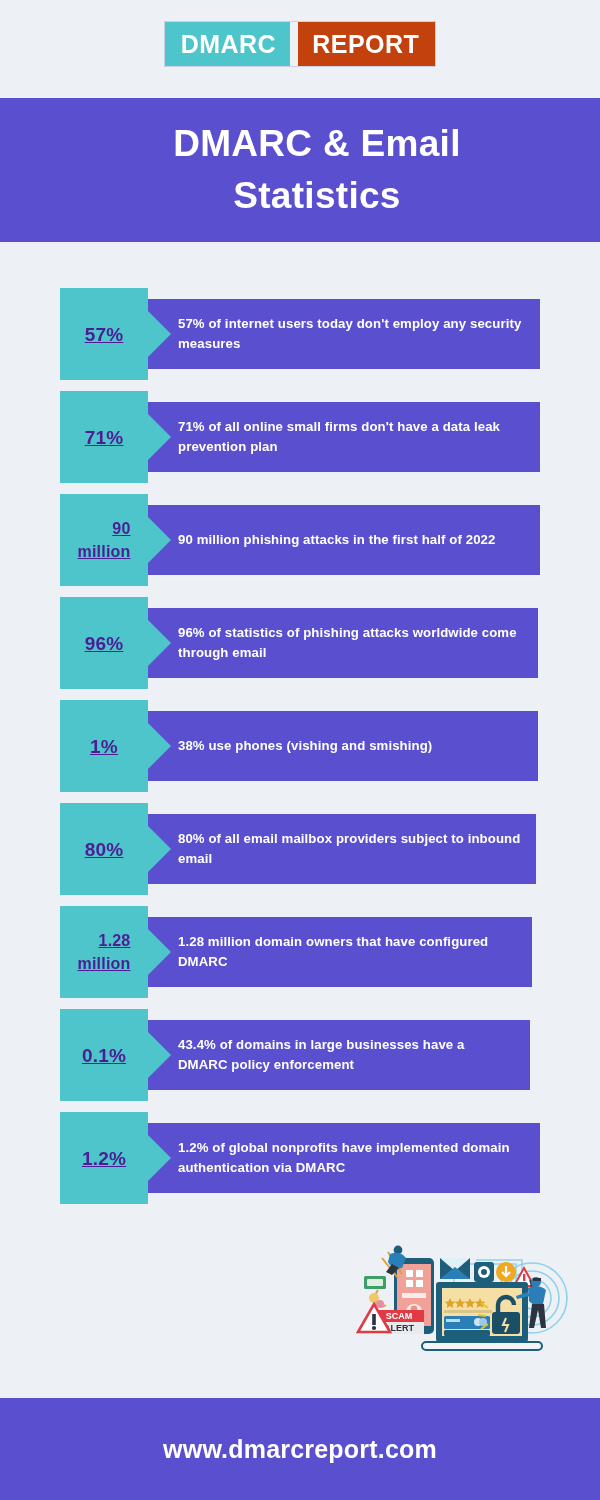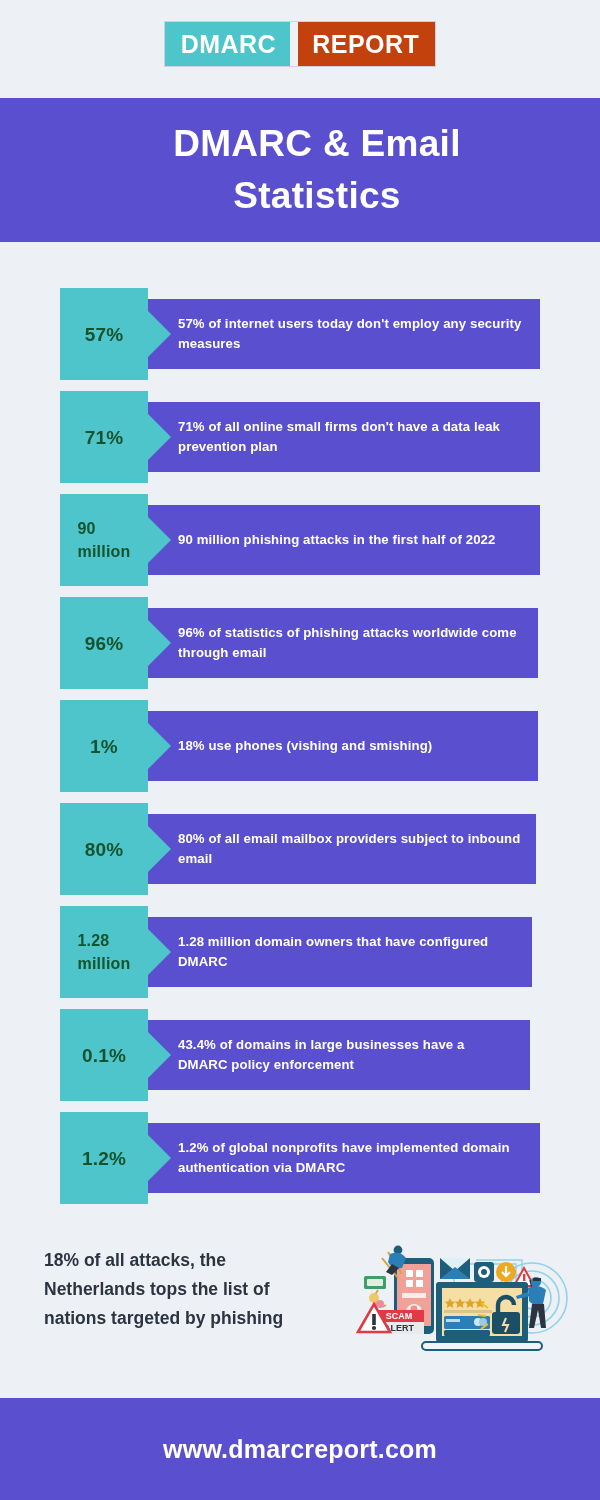--- a/index.html
+++ b/index.html
@@ -54,22 +54,22 @@
     color: #fff; font-size: 13.2px; font-weight: bold; line-height: 20px;
     letter-spacing: .1px;
   }
   .chip {
     position: absolute; left: 60px; top: 0; width: 88px; height: 92px;
     background: #4ec4cb;
     display: flex; align-items: center; justify-content: center;
     z-index: 3;
   }
   .chip-label {
-    color: #14532d; font-size: 19px; font-weight: bold; line-height: 23px;
-    text-align: left; letter-spacing: .2px;
+    color: #4c1d95; font-size: 19px; font-weight: bold; line-height: 23px;
+    text-align: right; letter-spacing: .2px; text-decoration: underline;
   }
   .chip-label.small { font-size: 16px; }
   .arrow {
     position: absolute; left: 148px; top: 23px;
     width: 0; height: 0; z-index: 3;
     border-top: 23px solid transparent;
     border-bottom: 23px solid transparent;
     border-left: 23px solid #4ec4cb;
   }
 
@@ -139,21 +139,21 @@
         <div class="bar" style="width: 390px;">
           <div class="bar-text">96% of statistics of phishing attacks worldwide come through email</div>
         </div>
         <div class="arrow"></div>
         <div class="chip">
           <div class="chip-label">96%</div>
         </div>
       </div>
       <div class="row">
         <div class="bar" style="width: 390px;">
-          <div class="bar-text">18% use phones (vishing and smishing)</div>
+          <div class="bar-text">38% use phones (vishing and smishing)</div>
         </div>
         <div class="arrow"></div>
         <div class="chip">
           <div class="chip-label">1%</div>
         </div>
       </div>
       <div class="row">
         <div class="bar" style="width: 388px;">
           <div class="bar-text">80% of all email mailbox providers subject to inbound email</div>
         </div>
@@ -185,21 +185,20 @@
           <div class="bar-text">1.2% of global nonprofits have implemented domain authentication via DMARC</div>
         </div>
         <div class="arrow"></div>
         <div class="chip">
           <div class="chip-label">1.2%</div>
         </div>
       </div>
     </div>
 
   <div class="note-sec">
-    <div class="note-text">18% of all attacks, the Netherlands tops the list of nations targeted by phishing</div>
 
     <svg class="illus" viewBox="0 0 236 120">
 
       <g fill="none" stroke="#8fd2ea" stroke-width="1.6">
         <circle cx="196" cy="62" r="11"></circle>
         <circle cx="196" cy="62" r="19"></circle>
         <circle cx="196" cy="62" r="27"></circle>
         <circle cx="196" cy="62" r="35"></circle>
       </g>
 

